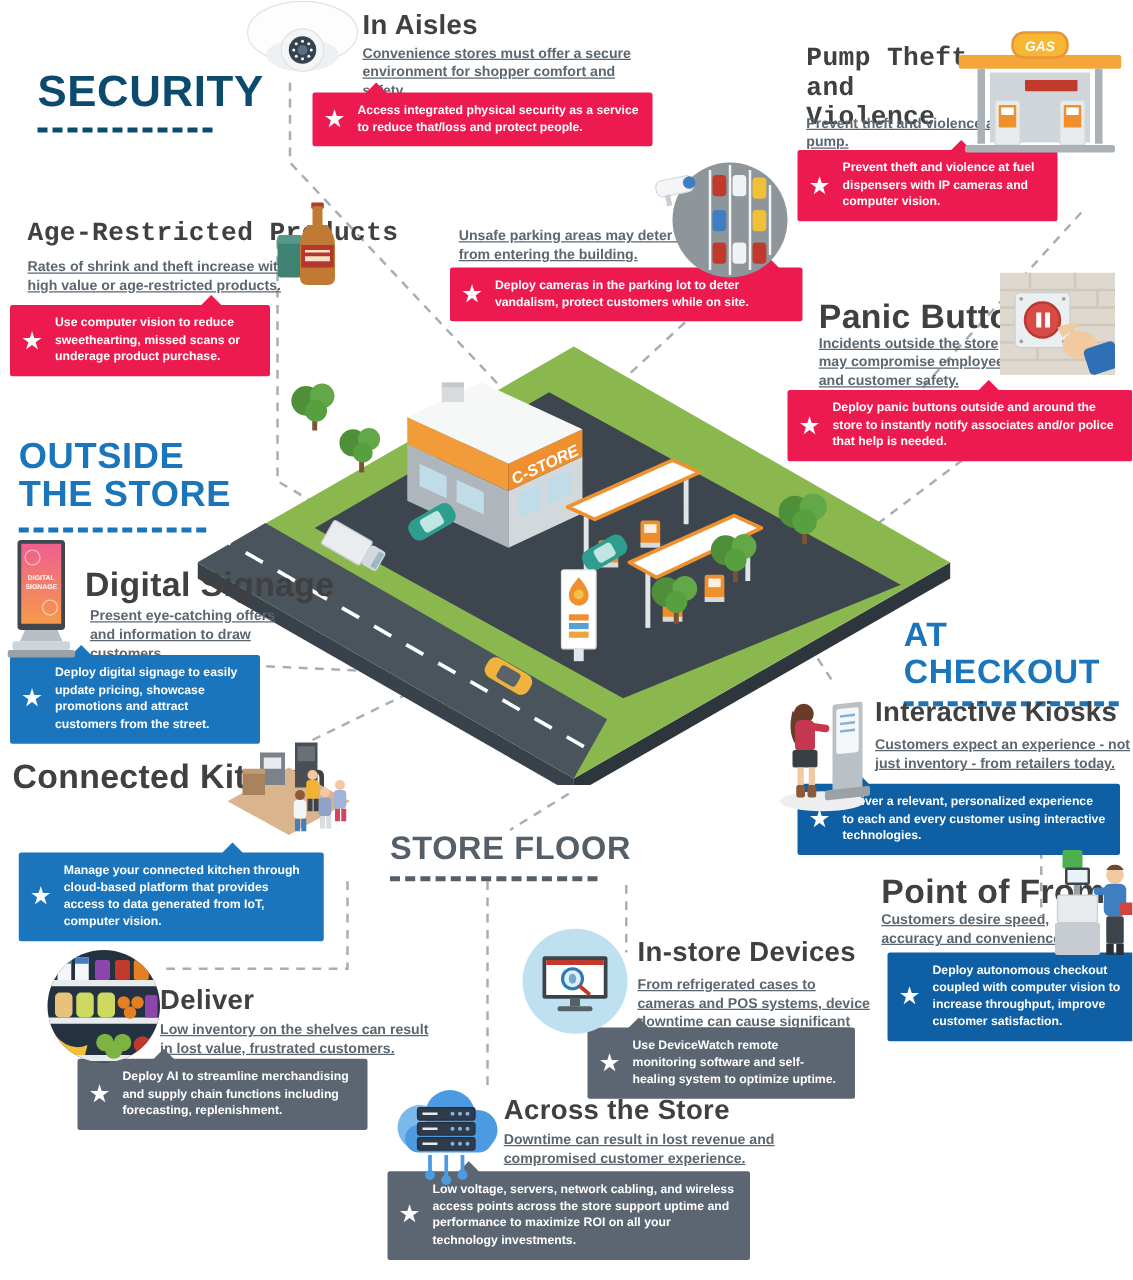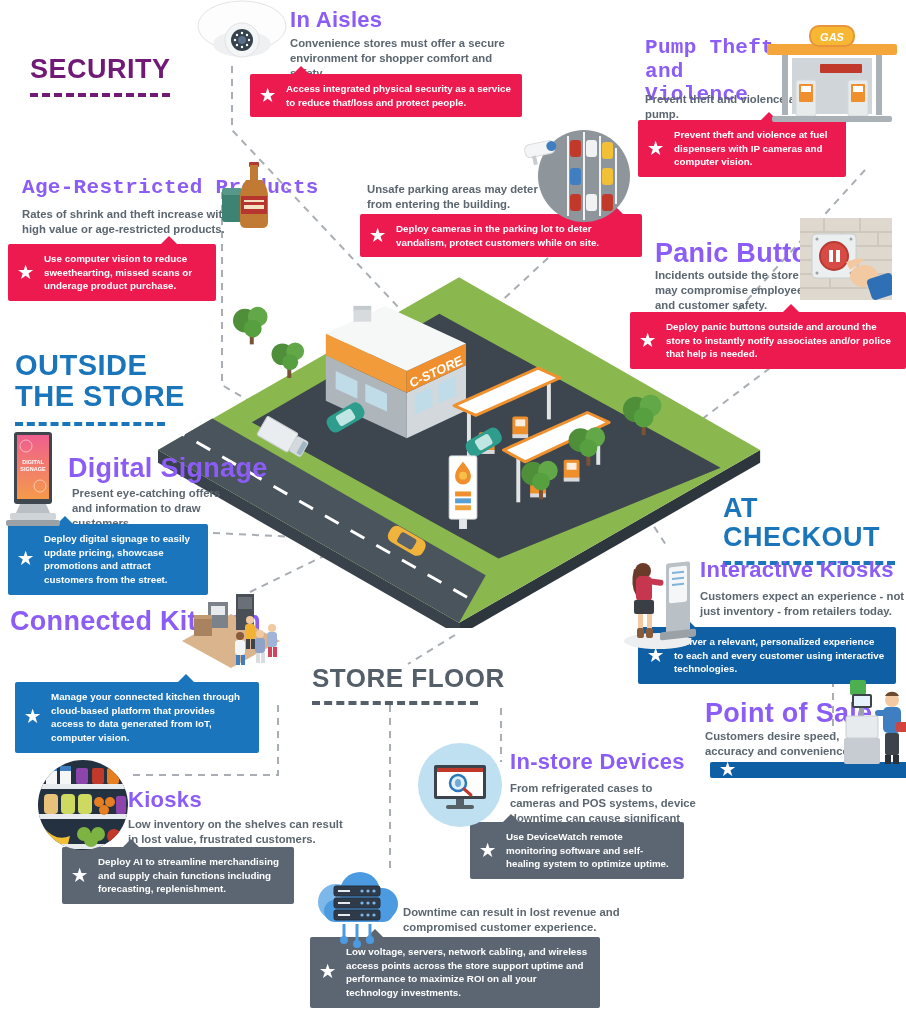--- a/index.html
+++ b/index.html
@@ -3,26 +3,26 @@
 <meta charset="utf-8">
 <style>
   html,body{margin:0;padding:0;background:#fff;}
   .canvas{position:relative;width:906px;height:1024px;background:#fff;overflow:hidden;
           font-family:"Liberation Sans",sans-serif;}
   .canvas > div, .canvas > svg.illus{position:absolute;z-index:2;}
   svg.connectors{position:absolute;left:0;top:0;z-index:0;}
   svg.scene{position:absolute;z-index:1;}
   .zone{position:absolute;font-weight:800;line-height:1.08;letter-spacing:.5px;z-index:2;}
   .zone .zu{border-top:4px dashed currentColor;margin-top:9px;}
-  .zone.red{color:#701a75;font-size:27px;}
+  .zone.red{color:#0c4a6e;font-size:35px;}
   .zone.blue{color:#1B75BB;}
   .zone.gray{color:#545F6A;font-size:26px;}
-  .sec-title{position:absolute;font-weight:700;color:#8b5cf6;letter-spacing:.3px;line-height:1.12;z-index:2;}
+  .sec-title{position:absolute;font-weight:700;color:#404040;letter-spacing:.3px;line-height:1.12;z-index:2;}
   .t22{font-size:22px;} .t21{font-size:21px;font-family:Liberation Mono, monospace;} .t23{font-size:27px;}
-  .body{position:absolute;font-size:11.3px;font-weight:700;color:#5B6670;line-height:1.32;z-index:2;}
+  .body{position:absolute;font-size:11.3px;font-weight:700;color:#5B6670;line-height:1.32;z-index:2;text-decoration:underline;}
   .tip{position:absolute;box-sizing:border-box;color:#fff;font-size:9.8px;font-weight:700;
        line-height:1.4;padding:8px 10px 8px 36px;border-radius:2px;z-index:3;}
   .tip .star{position:absolute;left:10px;top:50%;transform:translateY(-50%);font-size:17px;color:#fff;}
   .tip .notch{position:absolute;top:-8px;width:0;height:0;
        border-left:9px solid transparent;border-right:9px solid transparent;border-bottom:9px solid;}
   .tip.red{background:#EC1A4F;} .tip.red .notch{border-bottom-color:#EC1A4F;}
   .tip.blue{background:#1B75BC;} .tip.blue .notch{border-bottom-color:#1B75BC;}
   .tip.navy{background:#0E5FA4;} .tip.navy .notch{border-bottom-color:#0E5FA4;}
   .tip.slate{background:#5C6672;} .tip.slate .notch{border-bottom-color:#5C6672;}
 </style>
@@ -199,29 +199,30 @@
   <div class="body" style="left:655px;top:268px;width:165px">Incidents outside the store may compromise employee and customer safety.</div>
 
   <div class="sec-title t23" style="left:68px;top:453px">Digital Signage</div>
   <div class="body" style="left:72px;top:486px;width:170px">Present eye-catching offers and information to draw customers.</div>
 
   <div class="sec-title t23" style="left:10px;top:606px">Connected Kitchen</div>
 
   <div class="sec-title t22" style="left:700px;top:558px">Interactive Kiosks</div>
   <div class="body" style="left:700px;top:589px;width:205px">Customers expect an experience - not just inventory - from retailers today.</div>
 
-  <div class="sec-title t23" style="left:705px;top:698px">Point of Sale</div>
+  <div class="sec-title t23" style="left:705px;top:698px">Point of From</div>
   <div class="body" style="left:705px;top:729px;width:175px">Customers desire speed, accuracy and convenience.</div>
 
-  <div class="sec-title t22" style="left:128px;top:788px">Kiosks</div>
+  <div class="sec-title t22" style="left:128px;top:788px">Deliver</div>
   <div class="body" style="left:128px;top:817px;width:215px">Low inventory on the shelves can result in lost value, frustrated customers.</div>
 
   <div class="sec-title t22" style="left:510px;top:750px">In-store Devices</div>
   <div class="body" style="left:510px;top:781px;width:190px">From refrigerated cases to cameras and POS systems, device downtime can cause significant losses.</div>
 
+  <div class="sec-title t22" style="left:403px;top:876px">Across the Store</div>
   <div class="body" style="left:403px;top:905px;width:230px">Downtime can result in lost revenue and compromised customer experience.</div>
 
   <div class="tip red" style="left:250px;top:74px;width:272px">
     <span class="notch" style="left:42px"></span><span class="star">★</span>
     <span>Access integrated physical security as a service to reduce that/loss and protect people.</span>
   </div>
   <div class="tip red" style="left:638px;top:120px;width:208px">
     <span class="notch" style="left:122px"></span><span class="star">★</span>
     <span>Prevent theft and violence at fuel dispensers with IP cameras and computer vision.</span>
   </div>
@@ -244,20 +245,21 @@
   <div class="tip blue" style="left:15px;top:682px;width:244px">
     <span class="notch" style="left:162px"></span><span class="star">★</span>
     <span>Manage your connected kitchen through cloud-based platform that provides access to data generated from IoT, computer vision.</span>
   </div>
   <div class="tip navy" style="left:638px;top:627px;width:258px">
     <span class="notch" style="left:40px"></span><span class="star">★</span>
     <span>Deliver a relevant, personalized experience to each and every customer using interactive technologies.</span>
   </div>
   <div class="tip navy" style="left:710px;top:762px;width:198px">
     <span class="notch" style="left:136px"></span><span class="star">★</span>
+    <span>Deploy autonomous checkout coupled with computer vision to increase throughput, improve customer satisfaction.</span>
   </div>
   <div class="tip slate" style="left:62px;top:847px;width:232px">
     <span class="notch" style="left:60px"></span><span class="star">★</span>
     <span>Deploy AI to streamline merchandising and supply chain functions including forecasting, replenishment.</span>
   </div>
   <div class="tip slate" style="left:470px;top:822px;width:214px">
     <span class="notch" style="left:32px"></span><span class="star">★</span>
     <span>Use DeviceWatch remote monitoring software and self-healing system to optimize uptime.</span>
   </div>
   <div class="tip slate" style="left:310px;top:937px;width:290px">

